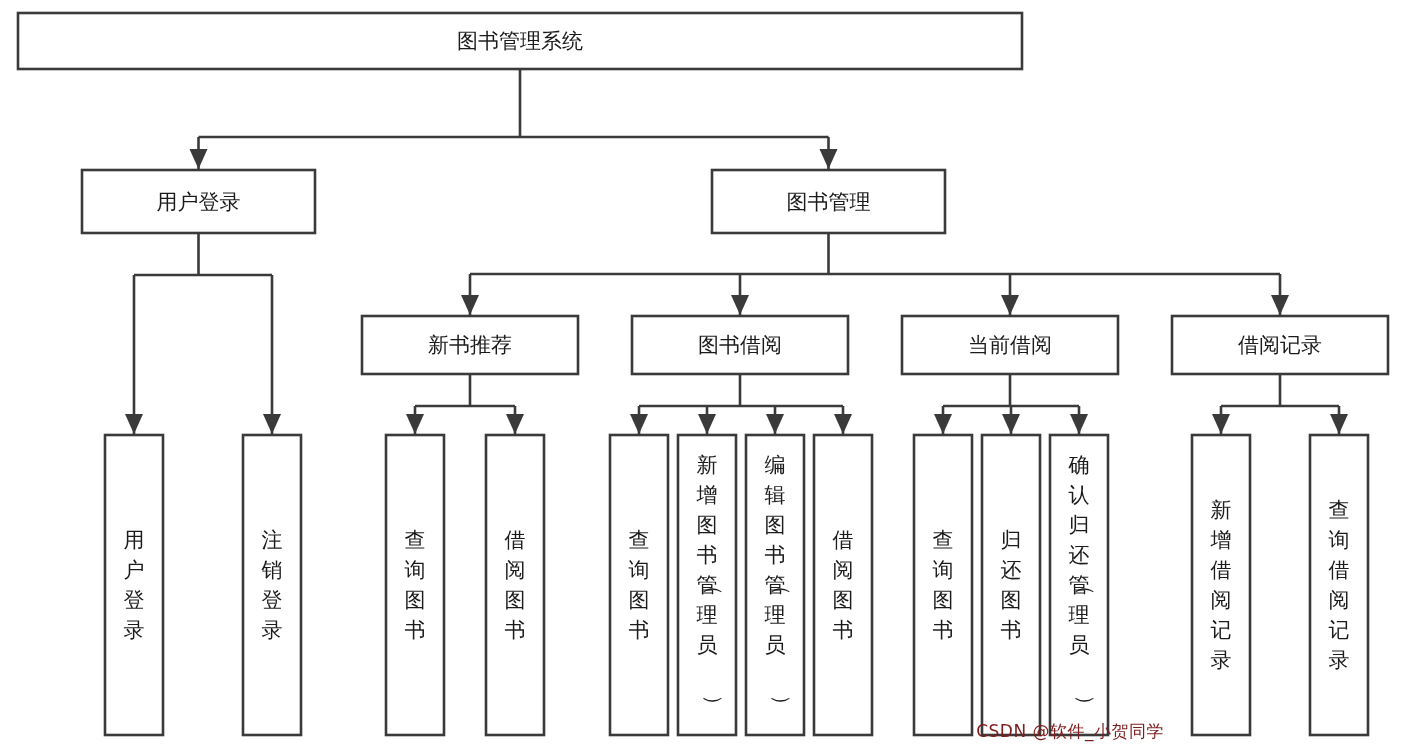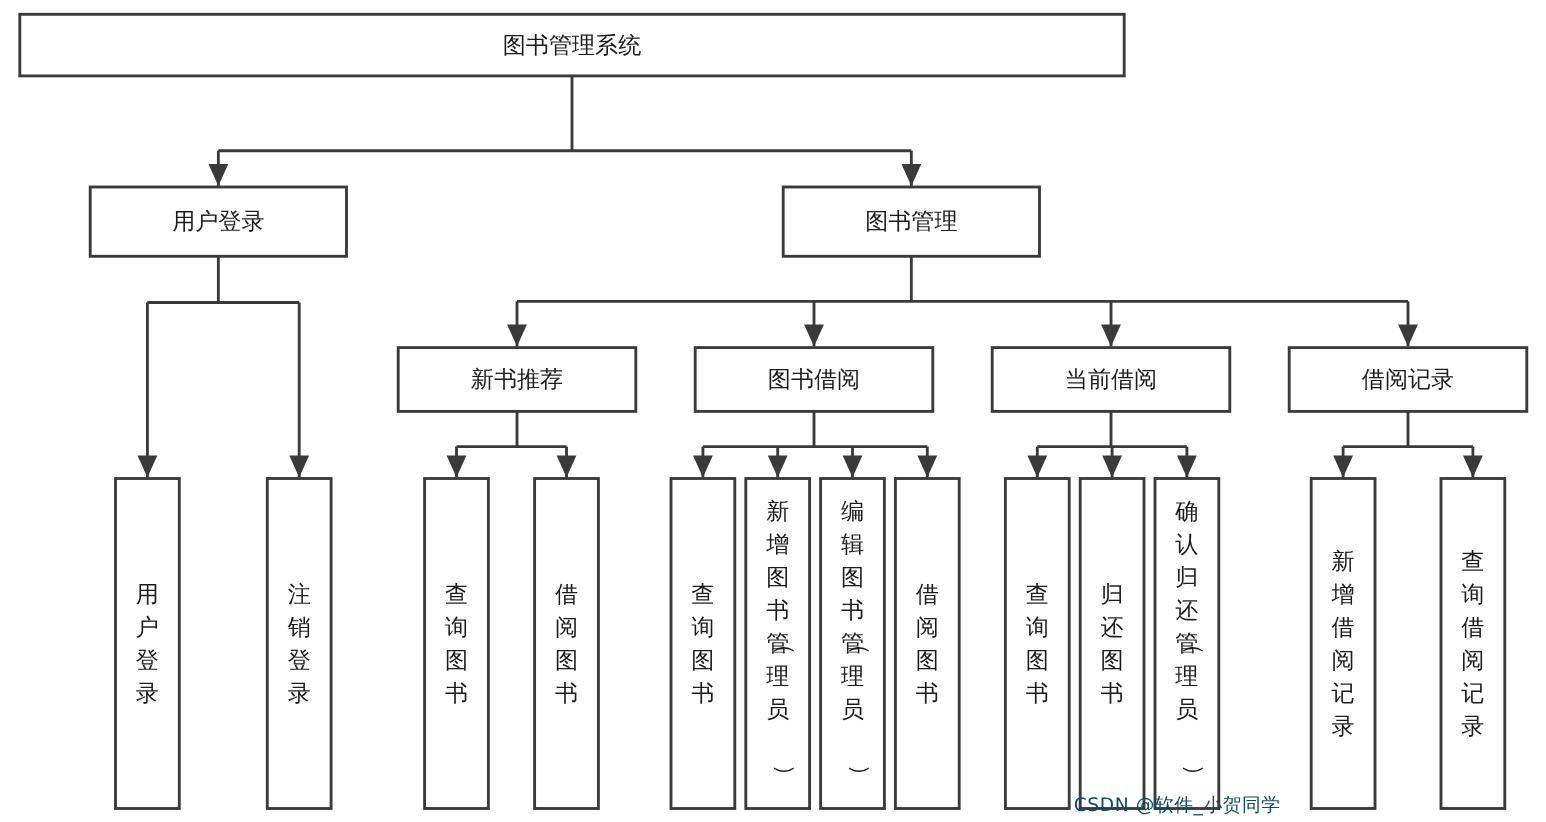--- a/index.html
+++ b/index.html
@@ -54,21 +54,21 @@
     fill: #1b1b1b;
     font-size: 21px;
     font-family: "DejaVu Sans", "Liberation Sans", sans-serif;
     text-anchor: middle;
   }
   .watermark-text {
     position: absolute;
     right: 14px;
     bottom: 4px;
     font-size: 17px;
-    color: #0c4a6e;
+    color: #7f1d1d;
     font-family: "DejaVu Sans", "Liberation Sans", sans-serif;
     white-space: nowrap;
     letter-spacing: 0.5px;
     pointer-events: none;
   }
 </style>
 </head>
 <body>
 
 <div id="diagram-root">

